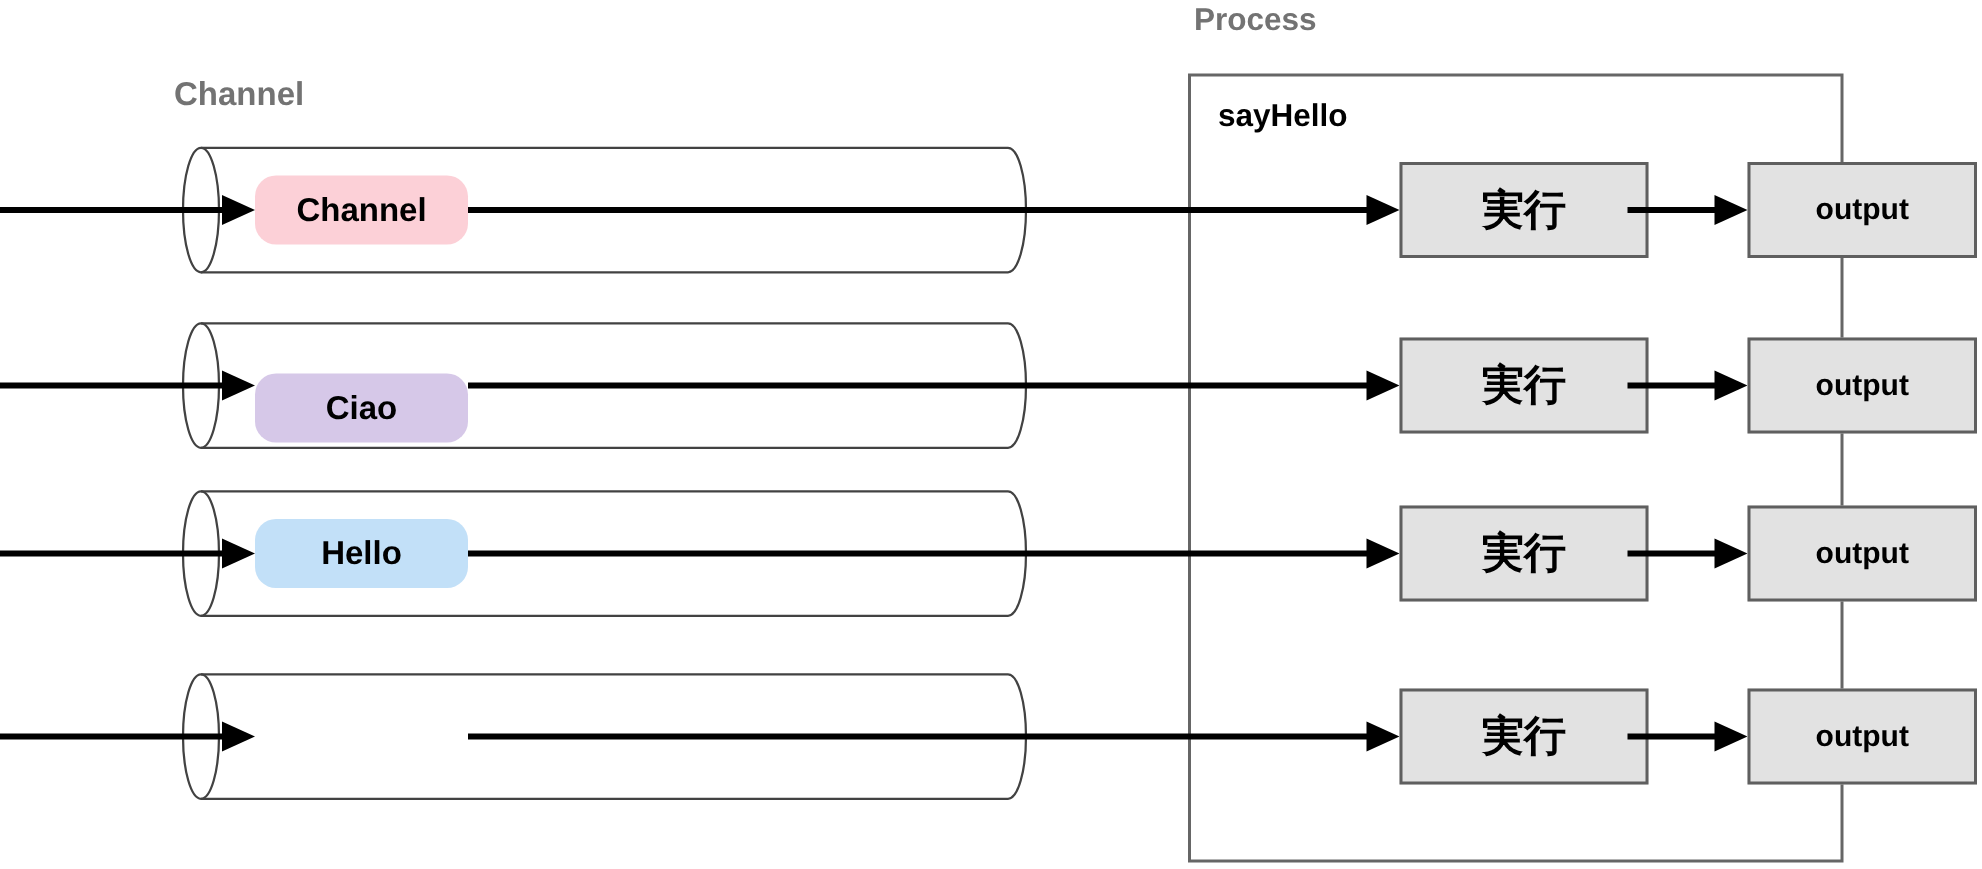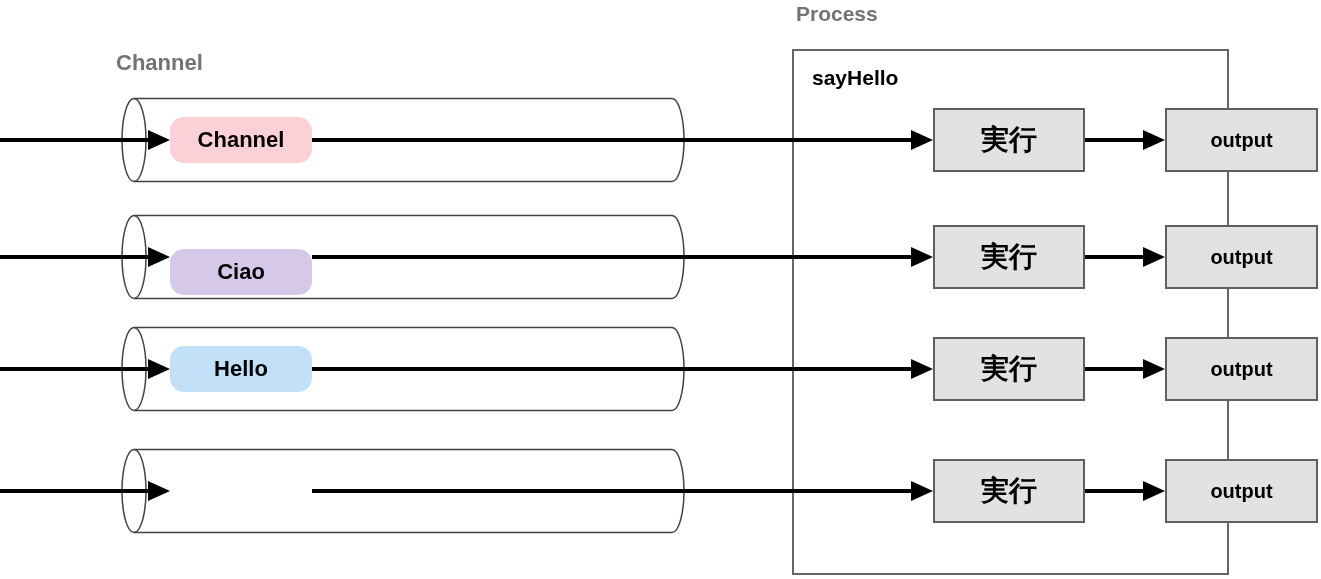--- a/index.html
+++ b/index.html
@@ -98,21 +98,21 @@
   .node {
     position: absolute;
     top: 11px;
     height: 64px;
     background: #e2e2e2;
     border: 2px solid #5f5f5f;
     display: flex; align-items: center; justify-content: center;
     font-weight: bold;
     color: #000;
   }
-  .node-exec   { left: 933px;  width: 152px; font-size: 28px; }
+  .node-exec   { left: 933px;  width: 166px; font-size: 28px; }
   .node-output { left: 1165px; width: 153px; font-size: 20px; }
 </style>
 </head>
 <body>
 
 <div class="canvas">
 
   <div class="title-label channel-title">Channel</div>
 
   <div class="title-label process-title">Process</div>

